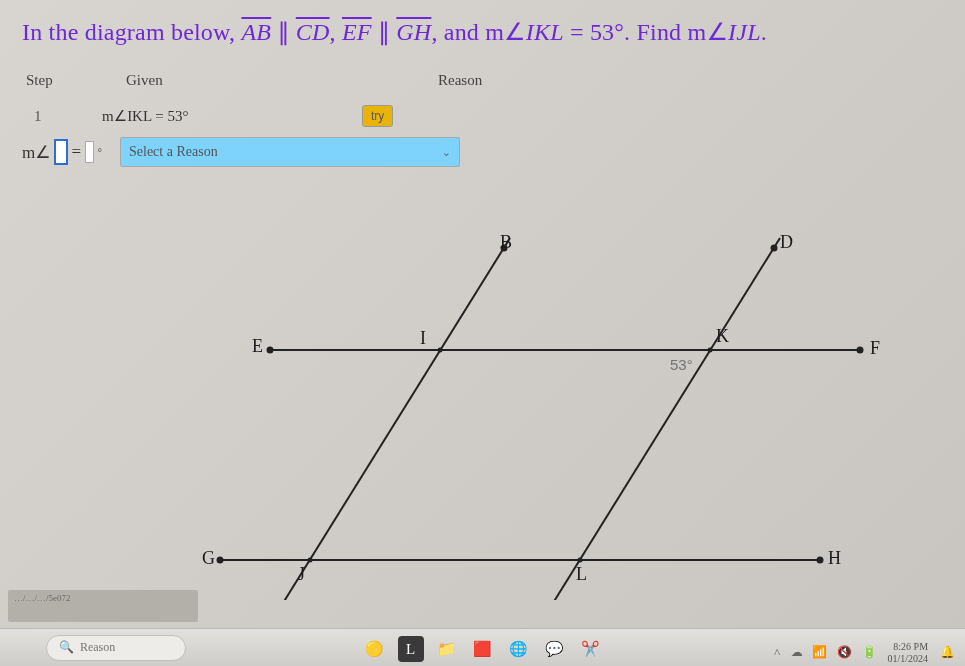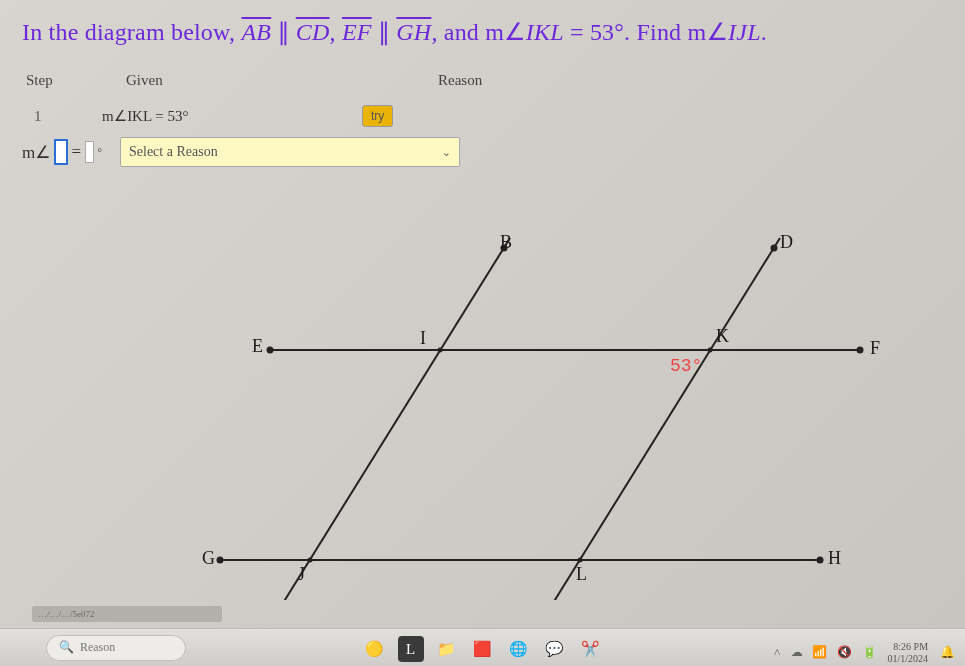--- a/index.html
+++ b/index.html
@@ -68,21 +68,21 @@
     background: #fff;
     width: 44px;
     height: 22px;
     display: inline-block;
   }
   .deg-sup { font-size: 11px; vertical-align: super; }
   .reason-cell { padding-left: 18px; }
   .reason-select {
     width: 340px; height: 30px;
     border: 1px solid #a8a8a8;
-    background: #fef9c3;
+    background: #7dd3fc;
     font-size: 14px;
     color: #555;
     padding: 0 8px;
     display: flex; align-items: center; justify-content: space-between;
     border-radius: 2px;
     cursor: pointer;
   }
   .chev { font-size: 11px; color: #666; }
   .diagram {
     position: absolute;
@@ -92,30 +92,30 @@
     height: 370px;
   }
   .pt-label {
     position: absolute;
     font-family: 'Times New Roman', serif;
     font-size: 18px;
     color: #1a1a1a;
   }
   .ang-label {
     position: absolute;
-    font-family: Liberation Mono, monospace;
-    font-size: 18px;
-    color: #ef4444;
+    font-family: Liberation Sans, sans-serif;
+    font-size: 15px;
+    color: #737373;
   }
   .footer-strip {
     position: absolute;
-    left: 32px;
+    left: 8px;
     bottom: 44px;
     width: 190px;
-    height: 16px;
+    height: 32px;
     background: #b3afa9;
     border-radius: 2px;
     font-size: 9px;
     color: #6b6b6b;
     padding-left: 6px;
     line-height: 16px;
     overflow: hidden;
   }
   .taskbar {
     position: absolute;

